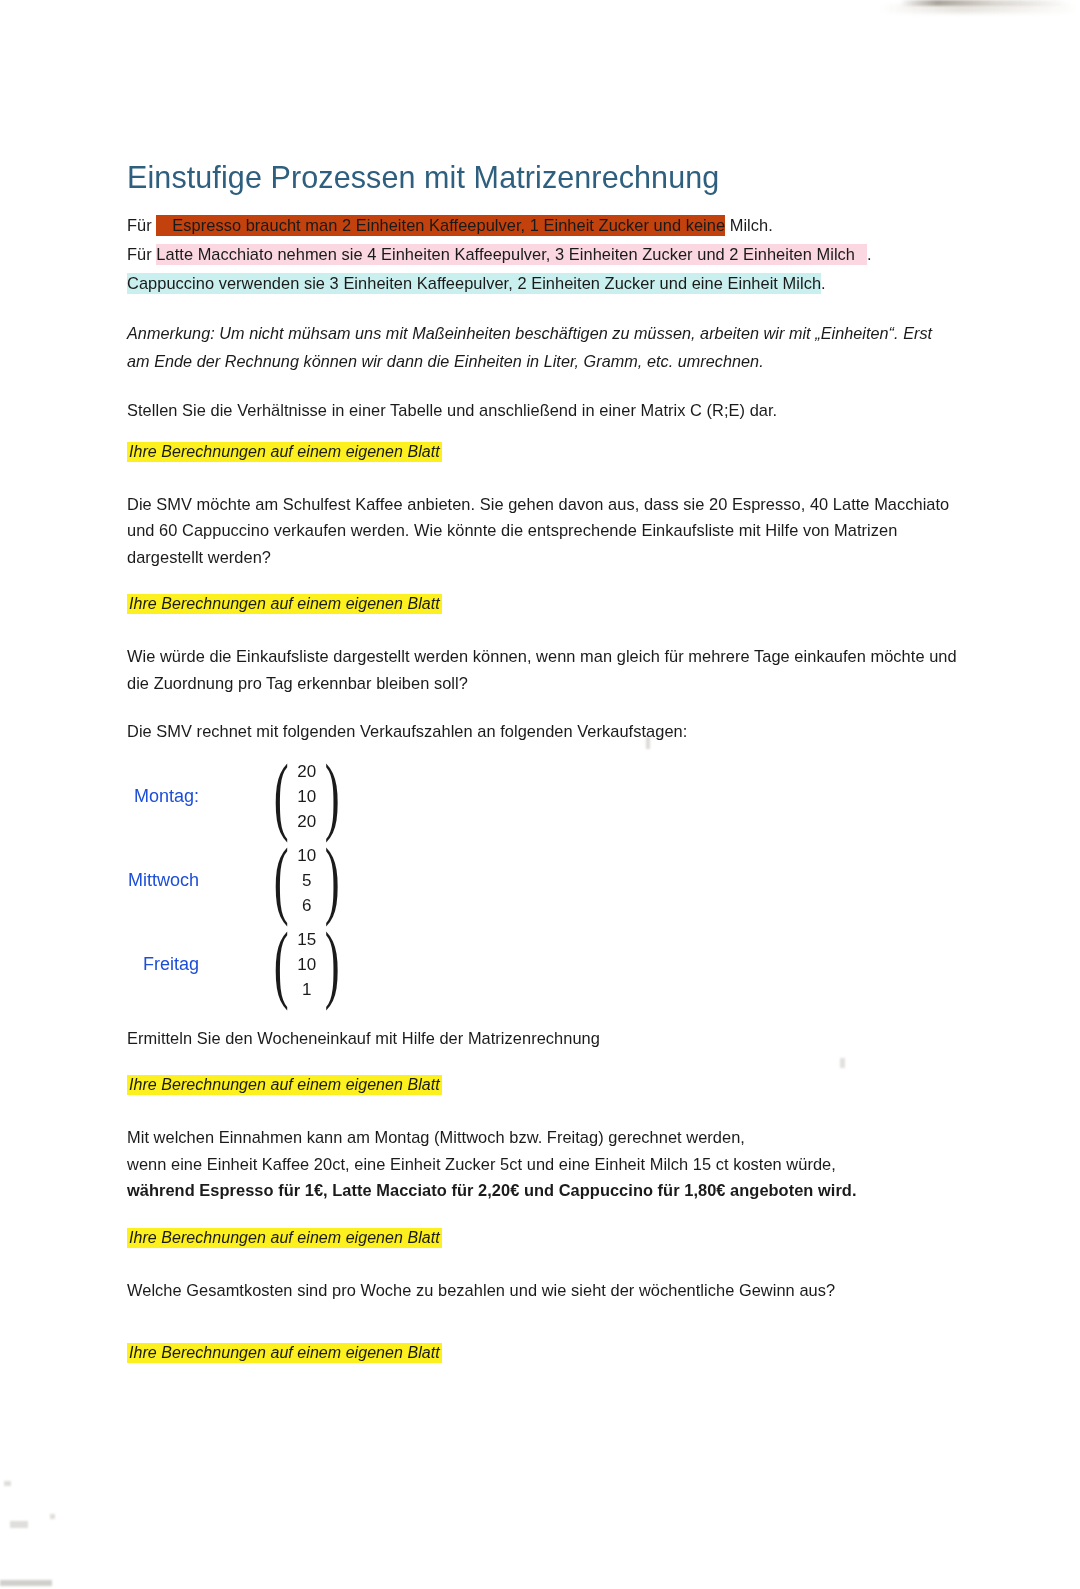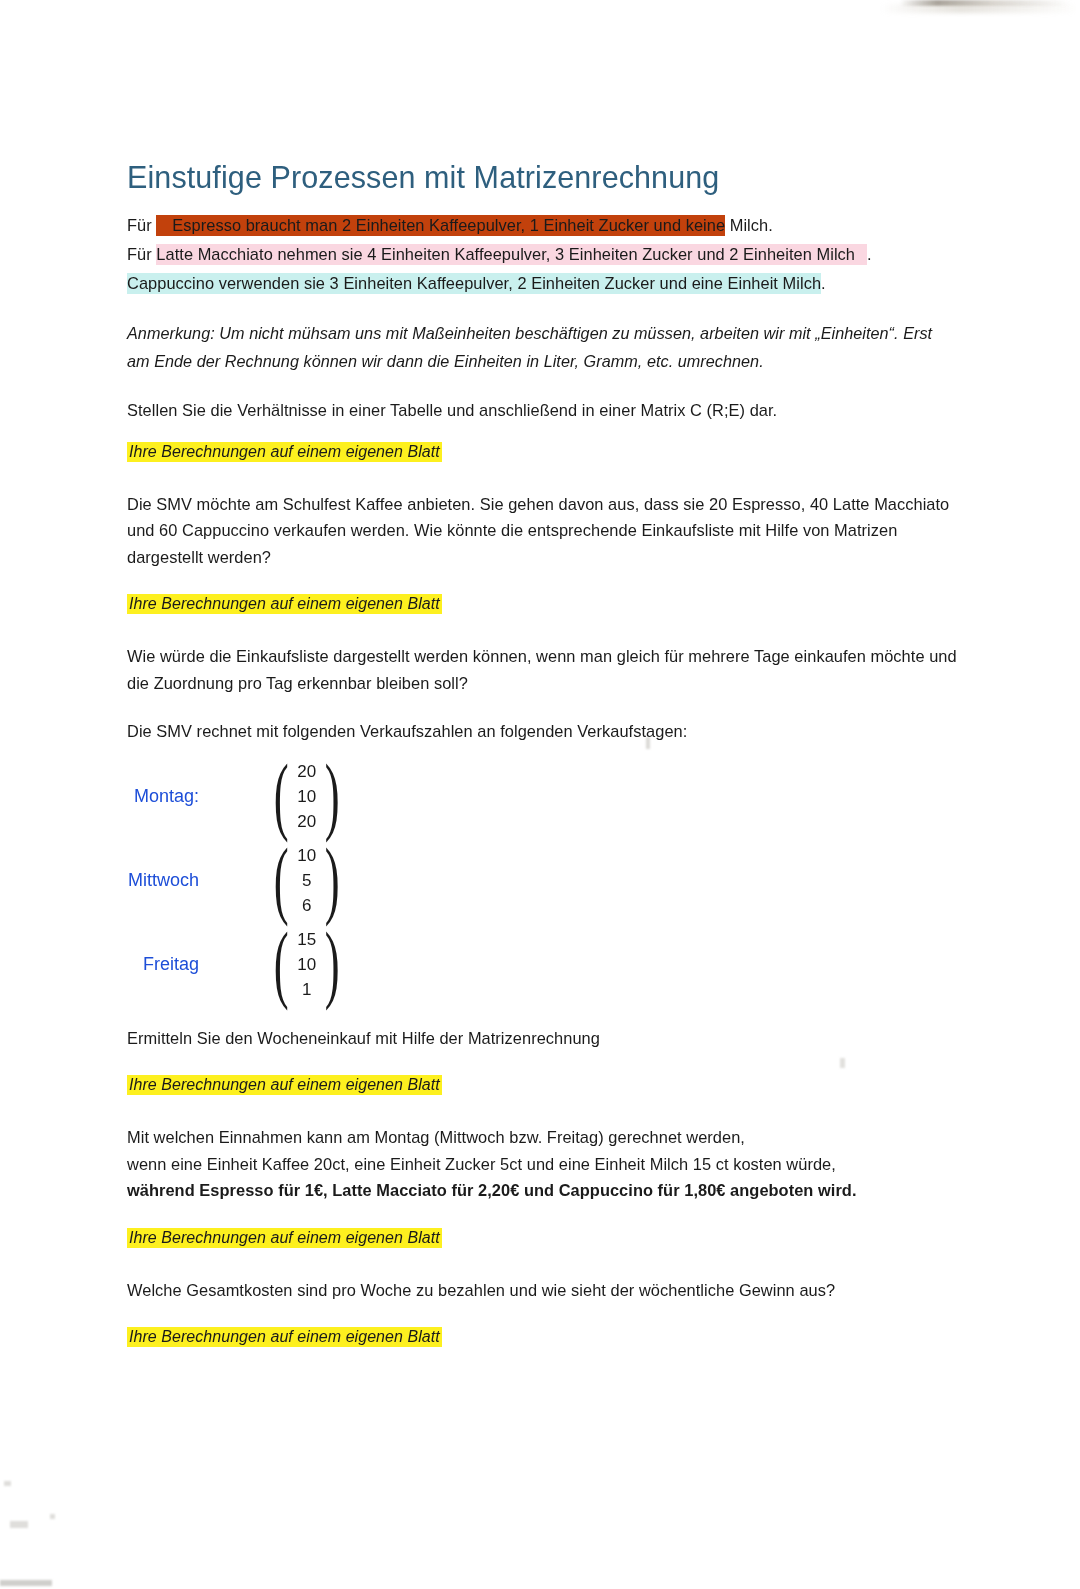--- a/index.html
+++ b/index.html
@@ -244,18 +244,18 @@
     <p class="para" style="margin-top:18px; margin-bottom:22px;">Ermitteln Sie den Wocheneinkauf mit Hilfe der Matrizenrechnung</p>
 
     <p class="answer-line" style="margin-bottom:28px;"><span class="hl">Ihre Berechnungen auf einem eigenen Blatt</span></p>
 
     <p class="para tight">Mit welchen Einnahmen kann am Montag (Mittwoch bzw. Freitag) gerechnet werden,</p>
     <p class="para tight">wenn eine Einheit Kaffee 20ct, eine Einheit Zucker 5ct und eine Einheit Milch 15 ct kosten würde,</p>
     <p class="para" style="margin-bottom:22px;font-weight:bold;">während Espresso für 1€, Latte Macciato für 2,20€ und Cappuccino für 1,80€ angeboten wird.</p>
 
     <p class="answer-line" style="margin-bottom:28px;"><span class="hl">Ihre Berechnungen auf einem eigenen Blatt</span></p>
 
-    <p class="para" style="margin-bottom:22px;">Welche Gesamtkosten sind pro Woche zu bezahlen und wie sieht der wöchentliche Gewinn aus?</p>
+    <p class="para" style="margin-bottom:38px;">Welche Gesamtkosten sind pro Woche zu bezahlen und wie sieht der wöchentliche Gewinn aus?</p>
 
     <p class="answer-line" style="margin-bottom:0;"><span class="hl">Ihre Berechnungen auf einem eigenen Blatt</span></p>
 
   </div>
 </div>
 
 </body></html>

